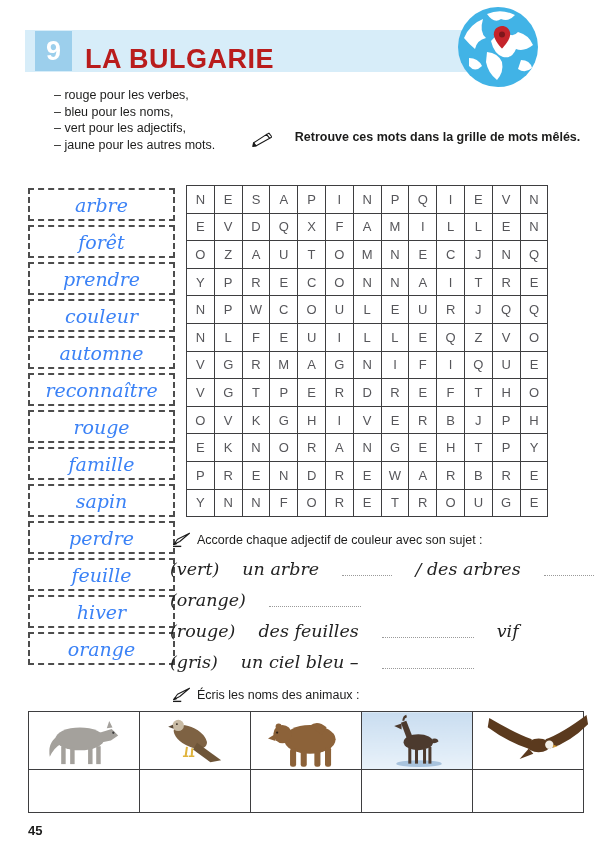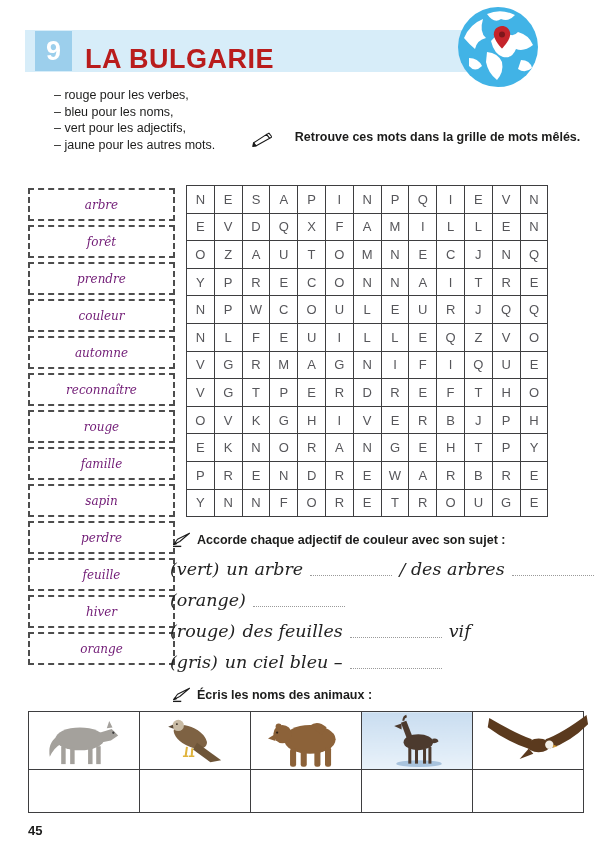--- a/index.html
+++ b/index.html
@@ -21,32 +21,32 @@
   .instr-color ul { list-style:none; margin:1px 0 0 0; padding:0 0 0 26px; }
 
   .instr-grid { position:absolute; left:252px; top:129px; width:346px; display:flex; gap:5px; align-items:flex-start; }
   .instr-grid svg { margin-top:2px; }
   .instr-grid .txt { font-weight:700; font-size:12.5px; line-height:16.5px; text-align:center; flex:1; }
 
   
   .word-list { position:absolute; left:28px; top:188px; width:147px; }
   .word-box { box-sizing:border-box; height:33px; margin-bottom:4px; border:2px dashed #4d4d4d; background:#fff;
               display:flex; align-items:center; justify-content:center; }
-  .word-box span { font-family:"DejaVu Serif",serif; font-style:italic; font-size:12px; color:#701a75; }
+  .word-box span { font-family:"DejaVu Serif",serif; font-style:italic; font-size:19px; color:#3b82f6; }
 
   
   .grid { position:absolute; left:186px; top:185px; border-collapse:collapse; }
   .grid td { width:26.8px; height:26.6px; border:1.6px solid #3E3E40; padding:0; text-align:center;
              vertical-align:middle; font-size:13px; color:#56565A; background:#fff; }
 
   
   .adj-ex { position:absolute; left:170px; top:532px; width:424px; }
-  .ex-head { display:flex; gap:6px; align-items:center; font-weight:700; font-size:12.5px; }
+  .ex-head { display:flex; gap:6px; align-items:center; font-weight:400; font-size:12.5px; }
   .adj-lines { margin-top:5px; }
-  .adj-line { height:31px; display:flex; align-items:center; gap:7px; white-space:nowrap;
+  .adj-line { height:31px; display:flex; align-items:center; gap:23px; white-space:nowrap;
               font-family:"DejaVu Serif",serif; font-style:italic; font-size:17.5px; color:#232323; }
   .blank { display:inline-block; width:92px; height:14px; border-bottom:1.6px dotted #9a9a9a; }
 
   
   .animals-head { position:absolute; left:170px; top:687px; }
   .animal-table { position:absolute; left:28px; top:711px; border-collapse:collapse; }
   .animal-table td { border:1.6px solid #3E3E40; padding:0; background:#fff; }
   .photo-row td { width:110px; height:57px; overflow:hidden; }
   .photo-row td.snow { background:linear-gradient(#c9ddf0,#e9f2fa); }
   .photo-row svg { display:block; width:100%; height:100%; }

